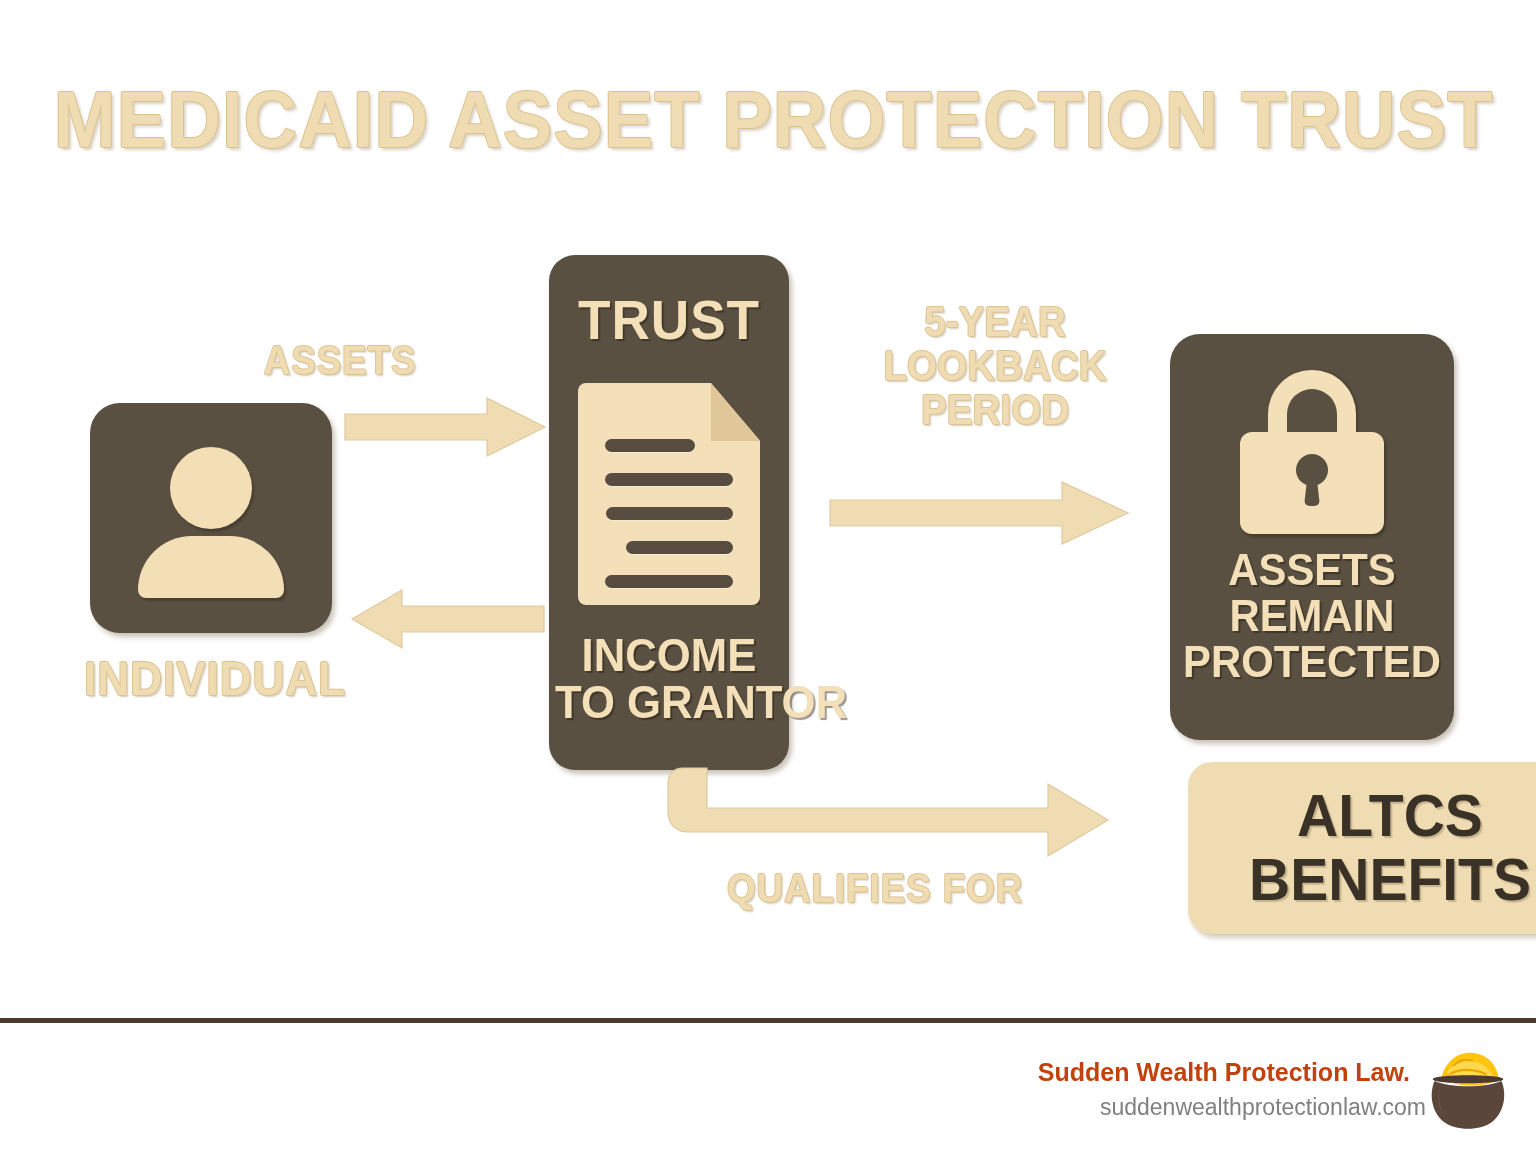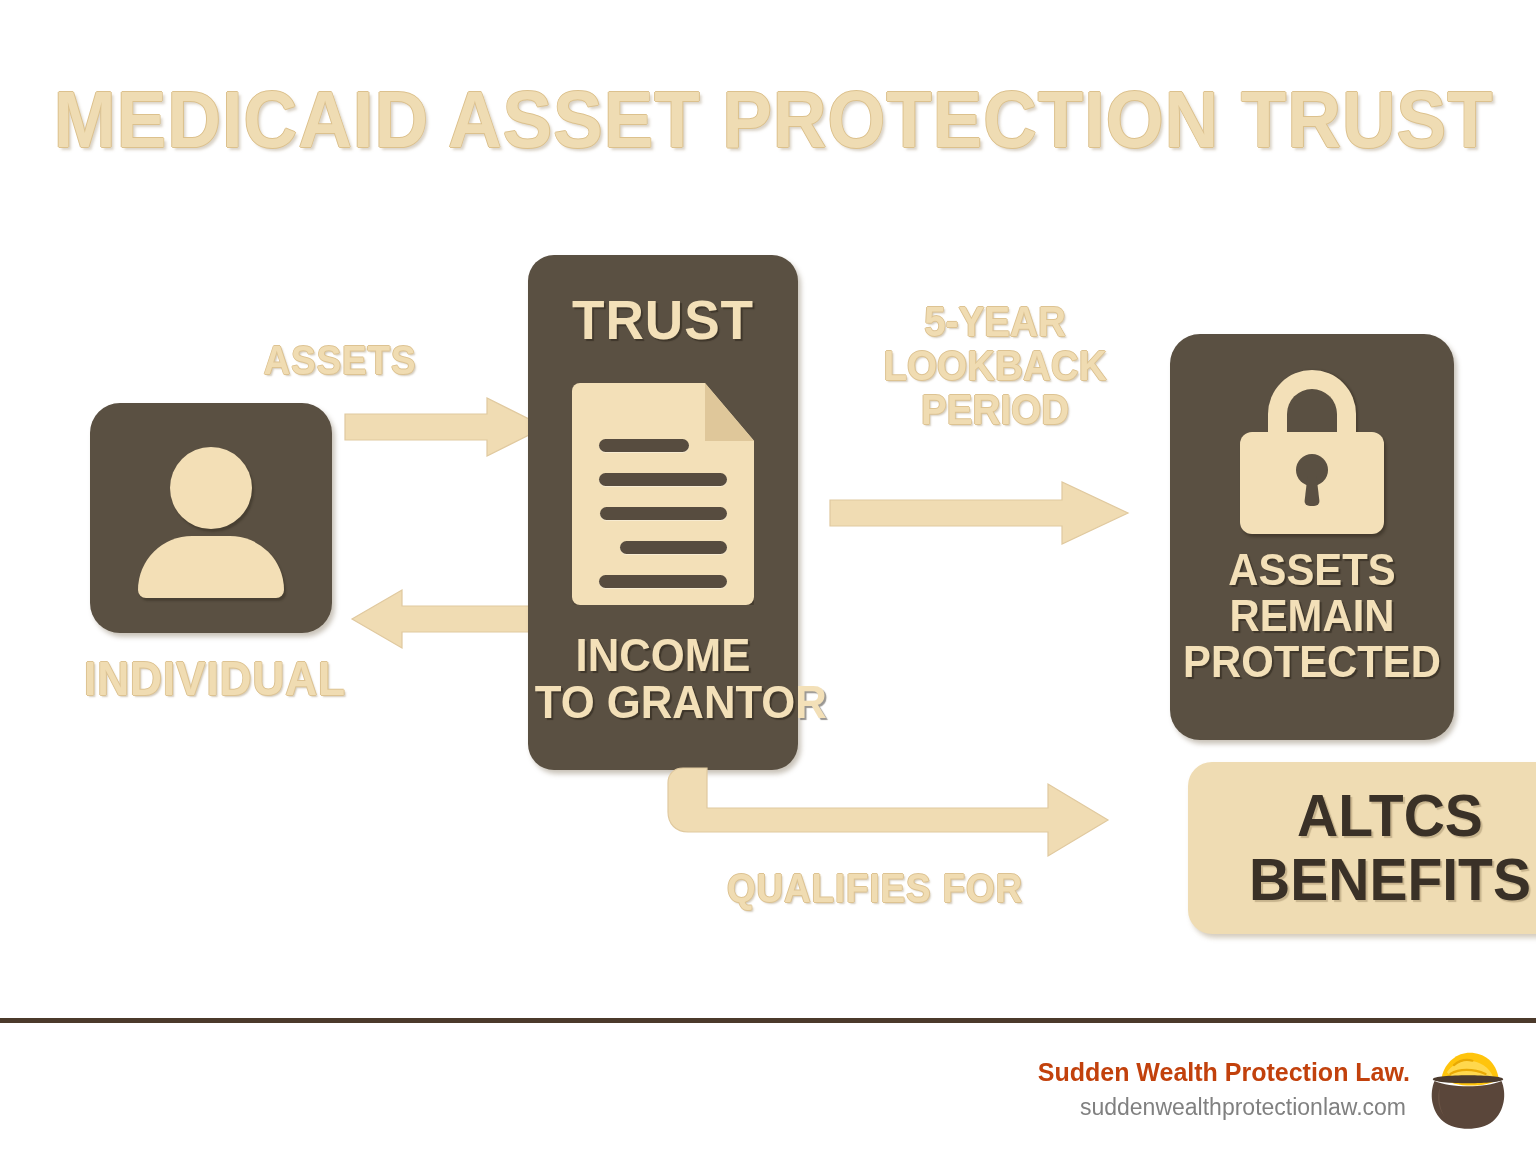--- a/index.html
+++ b/index.html
@@ -116,21 +116,21 @@
     line-height: 44px;
   }
   #label-qualifies {
     left: 700px; top: 868px; width: 350px;
     text-align: center;
     font-size: 40px;
     letter-spacing: 1px;
   }
 
   
-  #trust-box { left: 528px; top: 255px; width: 270px; height: 515px; border-radius: 26px; }
+  #trust-box { left: 549px; top: 255px; width: 240px; height: 515px; border-radius: 26px; }
   .card-heading {
     position: absolute;
     left: 0;
     width: 100%;
     text-align: center;
     font-family: "Liberation Sans Narrow", "Liberation Sans", sans-serif;
     font-weight: bold;
     color: #F3E0B8;
     text-shadow: 2px 2px 1px rgba(30,24,16,0.45);
     transform: scaleX(0.95);
@@ -277,21 +277,21 @@
     width: 590px;
     text-align: right;
     font-family: "Liberation Sans", sans-serif;
     font-weight: bold;
     font-size: 25px;
     color: #c2410c;
     letter-spacing: 0px;
   }
   #footer-url {
     position: absolute;
-    left: 816px; top: 1094px;
+    left: 836px; top: 1094px;
     width: 590px;
     text-align: right;
     font-family: "Liberation Sans", sans-serif;
     font-size: 23px;
     color: #808080;
   }
   #footer-logo {
     position: absolute;
     left: 1424px; top: 1042px;
     width: 88px; height: 92px;

